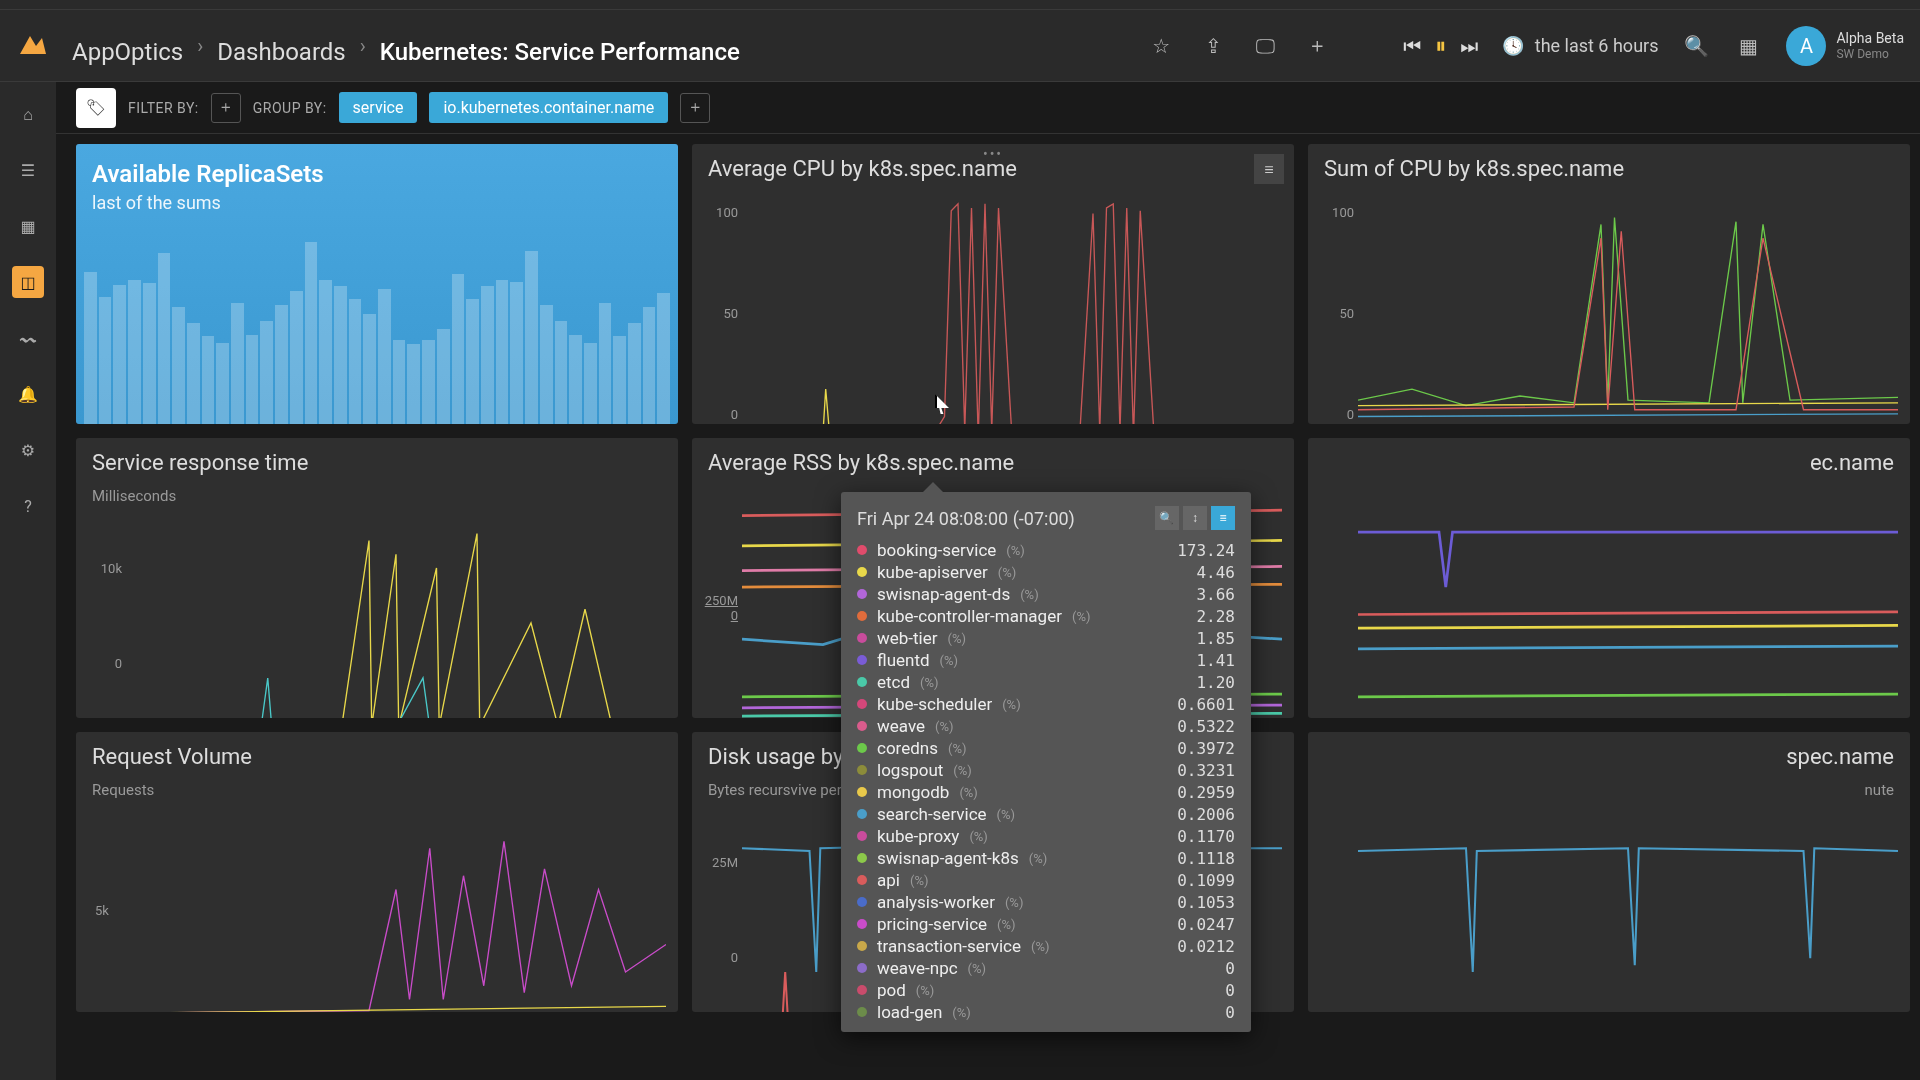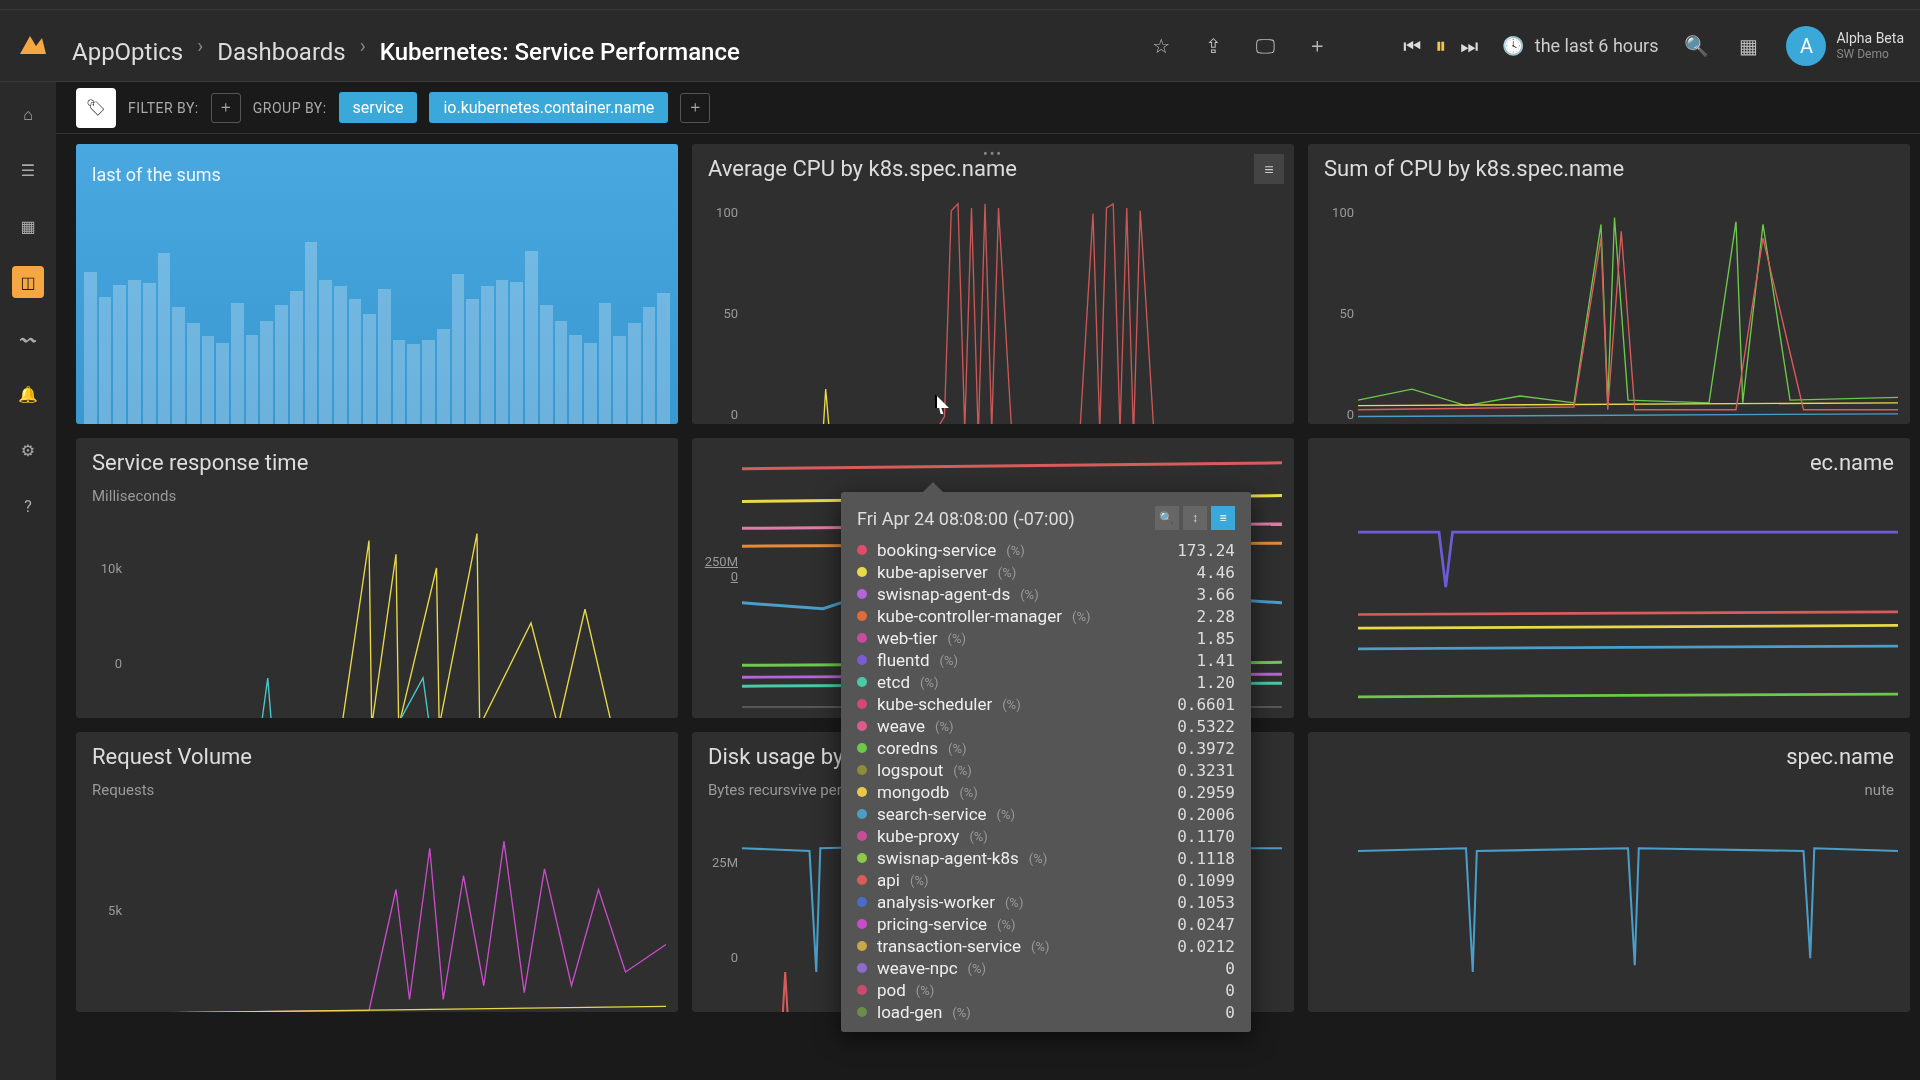--- a/index.html
+++ b/index.html
@@ -307,20 +307,21 @@
       <span class="chip">service</span>
       <span class="chip">io.kubernetes.container.name</span>
       <div class="add-btn">＋</div>
     </div>
 
     <div class="dash-grid">
 
       <div class="panel" style="padding:0;">
         <div class="panel-dots">•••</div>
         <div class="bignum">
+          <div class="title">Available ReplicaSets</div>
           <div class="sub">last of the sums</div>
           <div class="bignum-bars">
               <div style="height: 95%;"></div>
               <div style="height: 79.5885%;"></div>
               <div style="height: 86.8294%;"></div>
               <div style="height: 89.9499%;"></div>
               <div style="height: 88.1859%;"></div>
               <div style="height: 106.969%;"></div>
               <div style="height: 72.8224%;"></div>
               <div style="height: 62.9843%;"></div>
@@ -427,20 +428,23 @@
           </svg>
           <div class="x-ticks">
             <span>04:00</span>
             <span>06:00</span>
             <span>08:00</span>
           </div>
         </div>
       </div>
 
       <div class="panel">
+        <div class="panel-header">
+            <span class="panel-title">Average RSS by k8s.spec.name</span>
+          </div>
         <div class="chart-area">
           <div class="y-ticks" style="justify-content:center;text-decoration:underline;">
             <span>250M</span>
             <span>0</span>
           </div>
           <svg class="chart-svg" viewBox="0 0 400 180" preserveAspectRatio="none">
             <g fill="none" stroke-width="2">
               <path stroke="#d95c5c" d="M0,18 L400,14"></path>
               <path stroke="#e8d84a" d="M0,40 L400,36"></path>
               <path stroke="#e07ca8" d="M0,58 L400,55"></path>
@@ -473,21 +477,21 @@
           
         </div>
       </div>
 
       <div class="panel">
         <div class="panel-header">
             <span class="panel-title">Request Volume</span>
           </div>
         <div class="panel-sub">Requests</div>
         <div class="chart-area">
-          <div class="y-ticks" style="justify-content:center;">
+          <div class="y-ticks" style="justify-content:center;align-items:center;">
             <span>5k</span>
           </div>
           <svg class="chart-svg" viewBox="0 0 400 160" preserveAspectRatio="none">
             <g fill="none" stroke-width="1">
               <path stroke="#c94cc9" d="M0,150 L180,148 L200,60 L210,140 L225,30 L235,140 L250,50 L265,130 L280,25 L295,135 L310,45 L330,130 L350,60 L370,120 L400,100"></path>
               <path stroke="#e8d84a" d="M0,150 L400,145"></path>
               <path stroke="#e38c3c" d="M0,152 L400,150"></path>
             </g>
             <line x1="0" y1="158" x2="400" y2="158" stroke="#666"></line>
           </svg>

